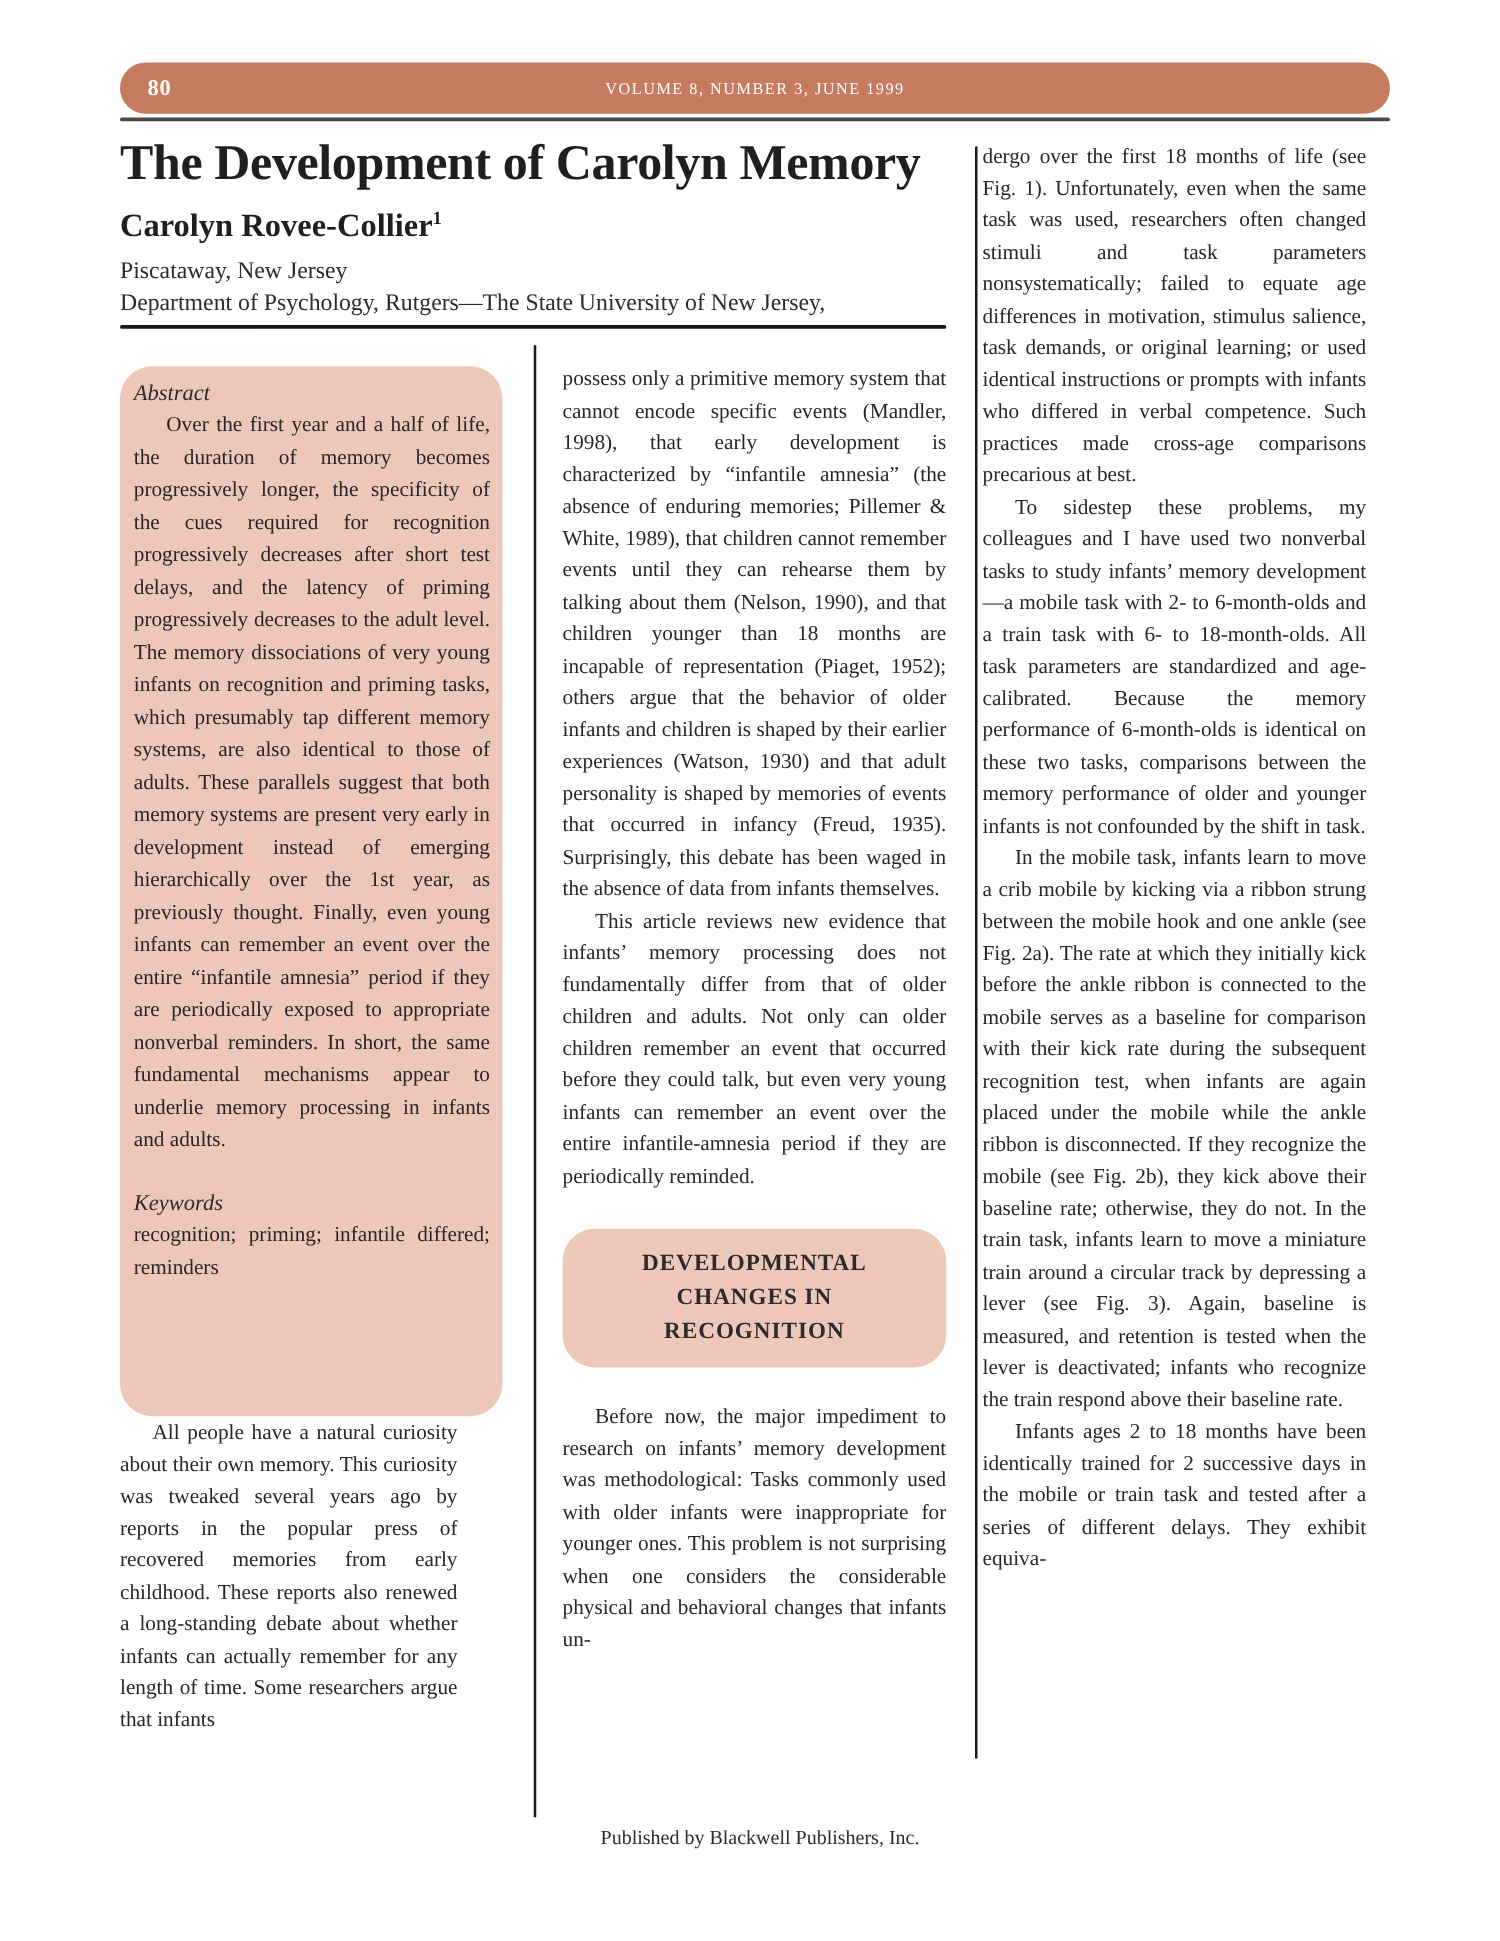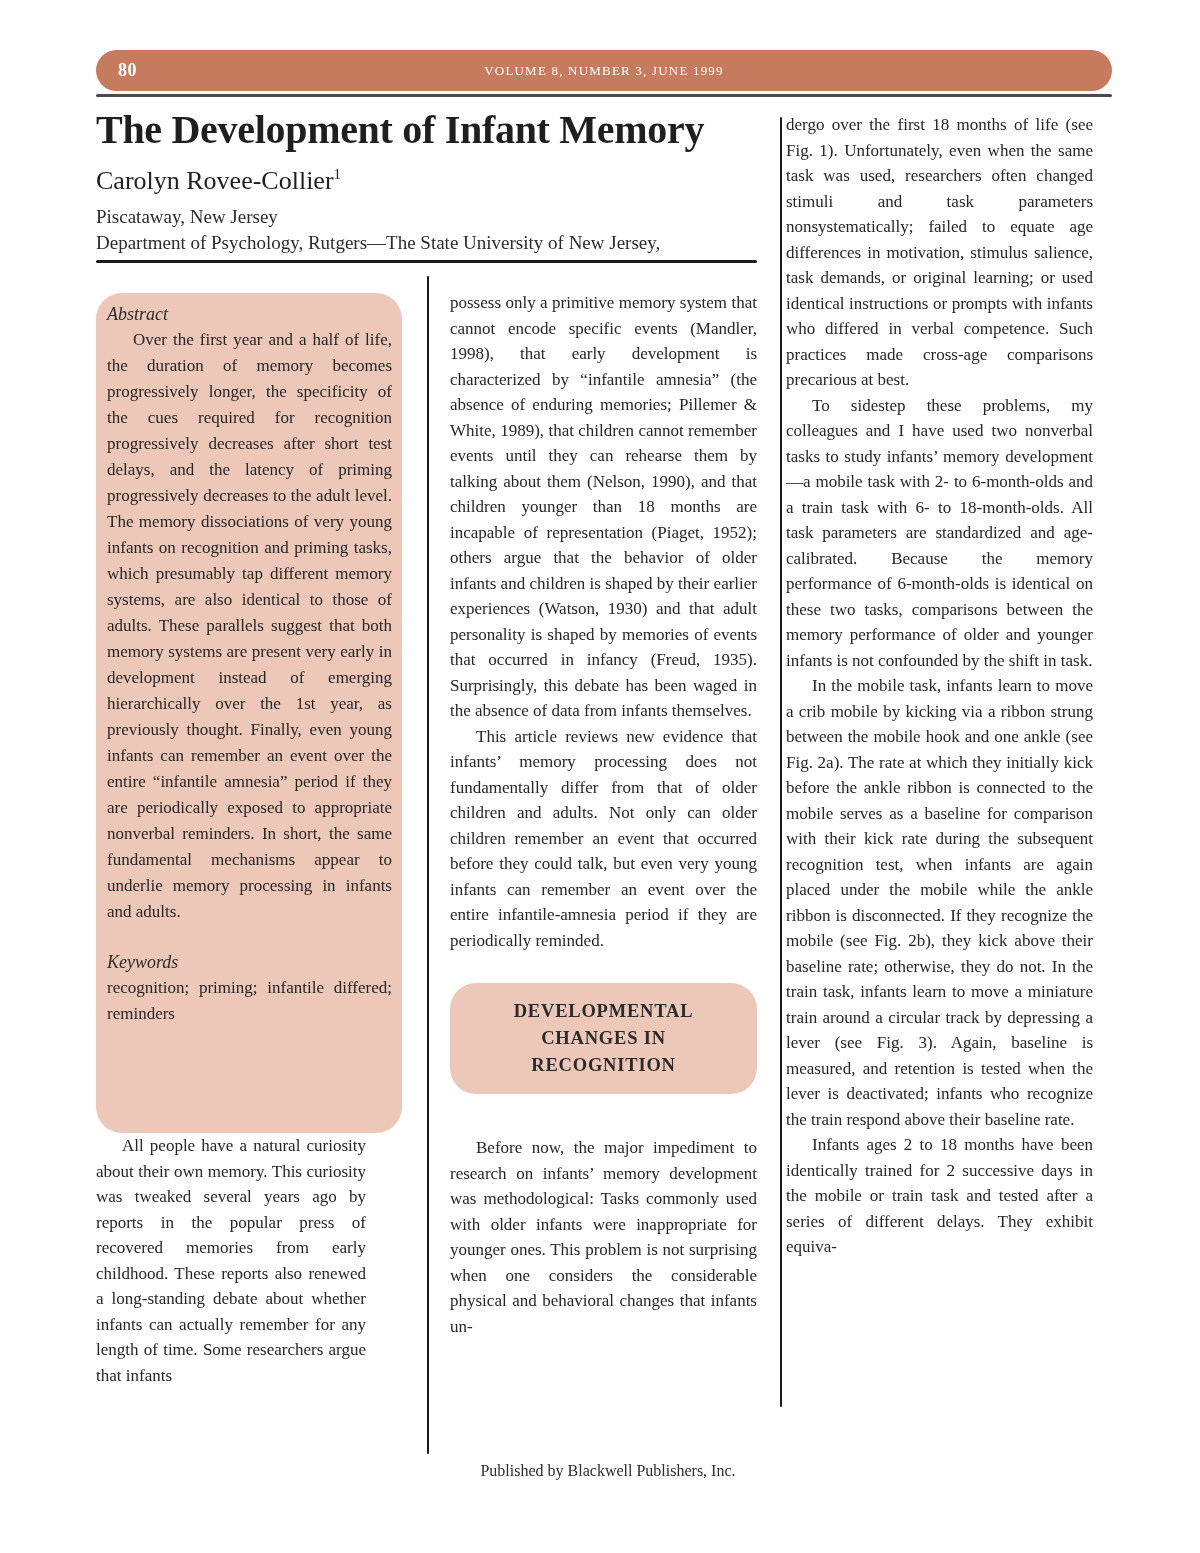--- a/index.html
+++ b/index.html
@@ -21,21 +21,21 @@
   }
   .header-rule {
     position:absolute; left:96px; top:94px; width:1016px; height:3px; background:#4a4a4a;
   }
   
   .article-title {
     position:absolute; left:96px; top:106px; width:680px;
     font-size:40px; font-weight:bold; letter-spacing:-0.3px; color:#1f1f1f;
   }
   .author-line {
-    position:absolute; left:96px; top:166px; font-size:26px; color:#1f1f1f;
+    position:absolute; left:96px; top:166px; font-size:26px; color:#1f1f1f;font-weight:bold;
   }
   .author-line sup { font-size:15px; }
   .affiliation {
     position:absolute; left:96px; top:204px; width:620px;
     font-size:19px; line-height:26px; color:#2b2b2b;
   }
   .title-rule {
     position:absolute; left:96px; top:260px; width:661px; height:3px; background:#1a1a1a;
   }
   
@@ -53,21 +53,21 @@
     background:#edc8b8; width:306px; height:840px; padding:8px 10px 10px 11px;
     line-height:26px; overflow:hidden;
   }
   .panel-h { font-style:italic; font-size:18px; line-height:26px; color:#2b2b2b; }
   .abstract-body, .keywords-body { margin-left:16px; text-align:justify; }
   .abstract-body { text-indent:26px; }
   .keywords-h { margin-top:24px; }
   .left-par { margin-top:50px; }
   
   .section-box {
-    background:#edc8b8; width:307px; margin:30px 0 41px 0; padding:15px 10px;
+    background:#edc8b8; width:307px; margin:30px 0 26px 0; padding:15px 10px;
     text-align:center;
   }
   .section-box .sh {
     display:block; max-width:200px; margin:0 auto; text-indent:0;
     font-size:18.5px; font-weight:bold; line-height:27px; letter-spacing:0.8px;
     color:#2b2b2b; text-align:center;
   }
   
   .page-footer {
     position:absolute; left:0; top:1462px; width:1200px; text-align:center;
@@ -78,21 +78,21 @@
 <body>
 
 <div class="page">
 
   <div class="header-bar">
     <span class="page-num">80</span>
     <span class="issue-line">VOLUME 8, NUMBER 3, JUNE 1999</span>
   </div>
   <div class="header-rule"></div>
 
-  <h1 class="article-title">The Development of Infant Memory</h1>
+  <h1 class="article-title">The Development of Carolyn Memory</h1>
   <div class="author-line">
     <span>Carolyn Rovee-Collier</span><sup>1</sup>
   </div>
   <div class="affiliation">
     <div>Piscataway, New Jersey</div>
     <div>Department of Psychology, Rutgers—The State University of New Jersey,</div>
   </div>
   <div class="title-rule"></div>
 
   <div class="vrule-1"></div>

